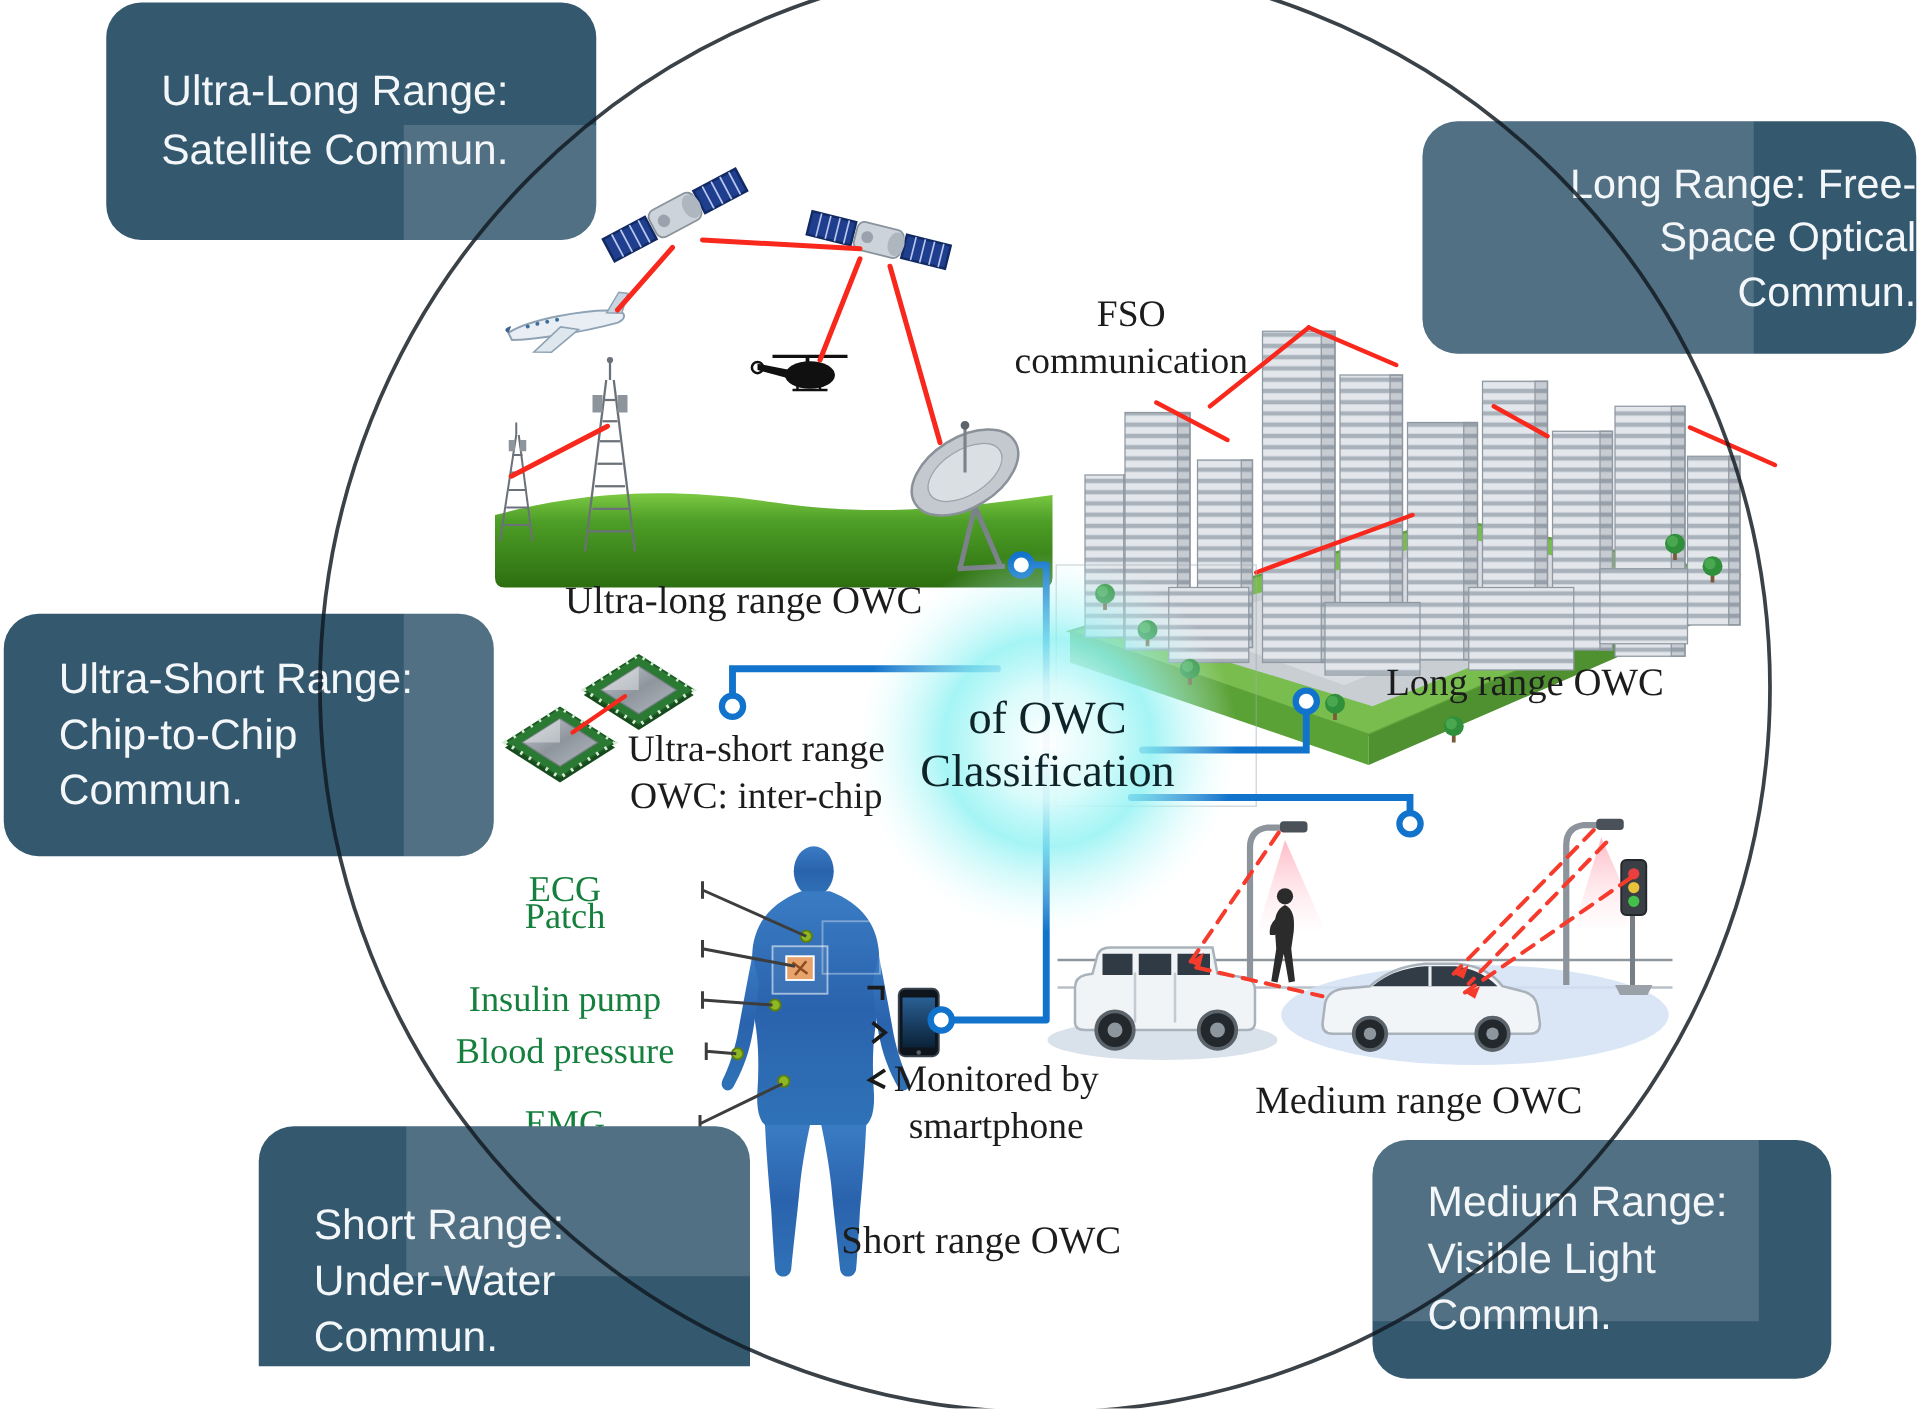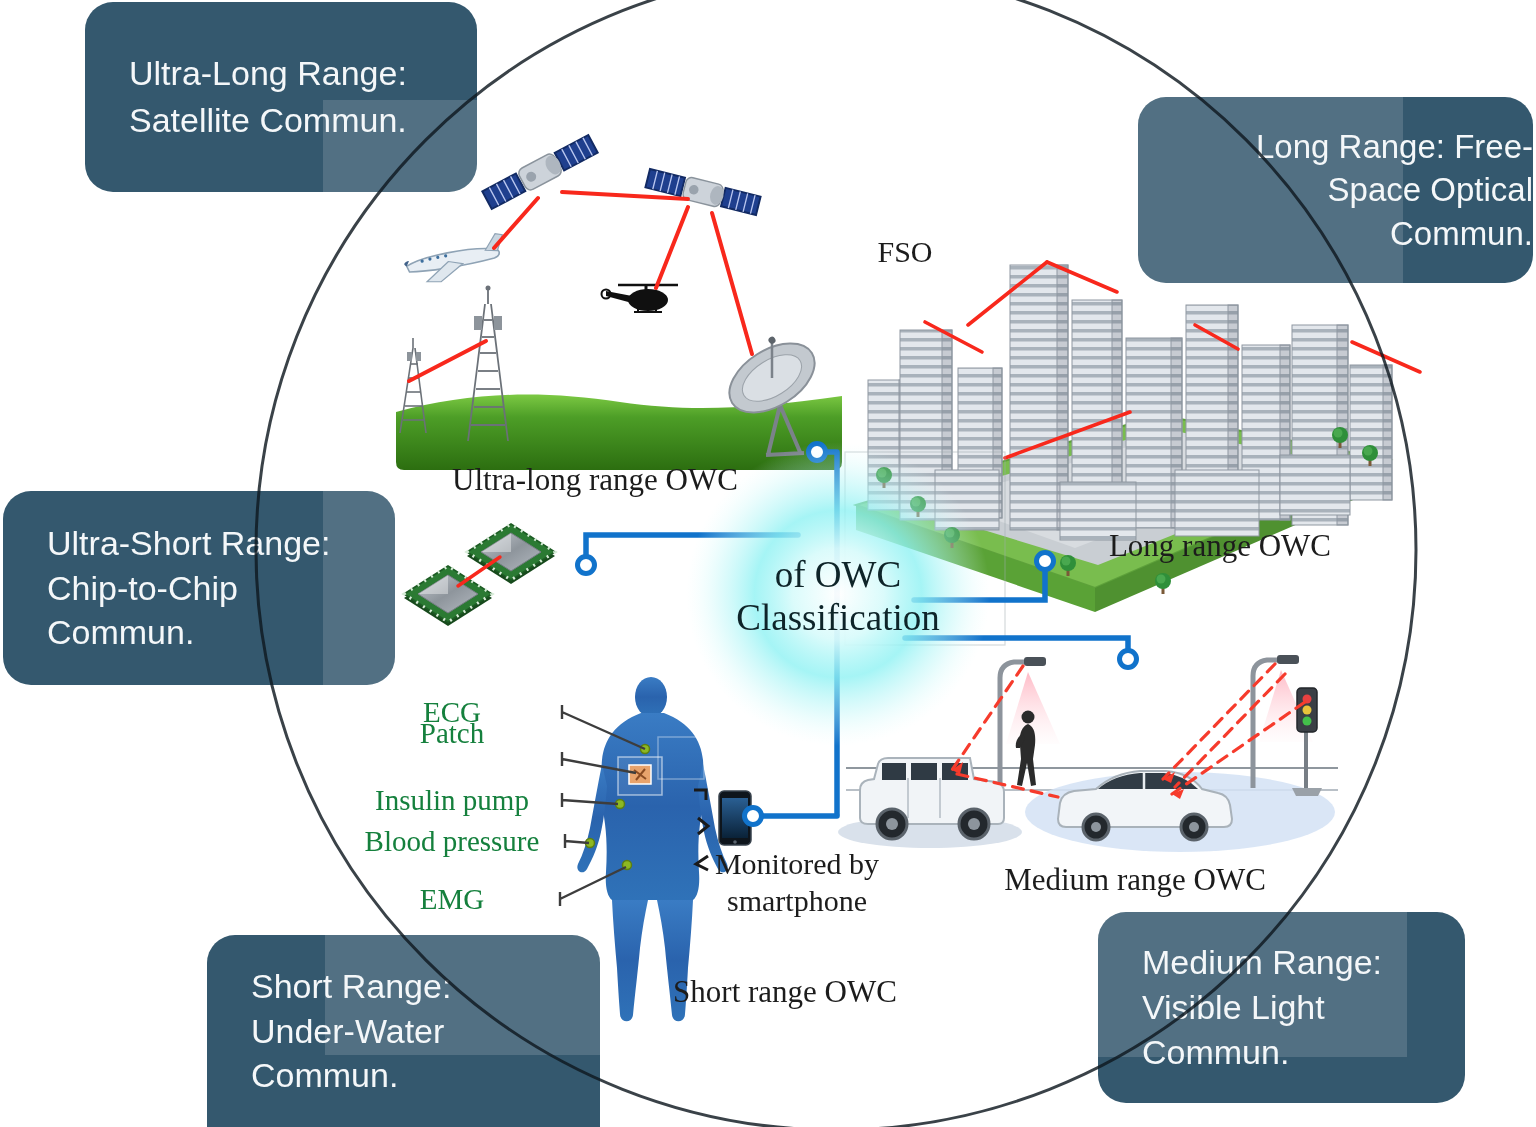--- a/index.html
+++ b/index.html
@@ -413,24 +413,29 @@
 
   <div class="center-title">
     <div>of OWC</div>
     <div>Classification</div>
   </div>
 
   <div class="slabel" style="left:395px;top:461px;width:400px;font-size:31px;">Ultra-long range OWC</div>
 
   <div class="slabel" style="left:800px;top:234px;width:210px;font-size:30px;">
     <div>FSO</div>
+    <div>communication</div>
   </div>
 
   <div class="slabel" style="left:1070px;top:527px;width:300px;font-size:31px;">Long range OWC</div>
 
+  <div class="slabel" style="left:455px;top:582px;width:300px;font-size:30px;">
+    <div>Ultra-short range</div>
+    <div>OWC: inter-chip</div>
+  </div>
 
   <div class="sensor" style="top:696px;">ECG</div>
   <div class="sensor" style="top:717px;">Patch</div>
   <div class="sensor" style="top:784px;">Insulin pump</div>
   <div class="sensor" style="top:825px;">Blood pressure</div>
   <div class="sensor" style="top:883px;">EMG</div>
 
   <div class="slabel" style="left:697px;top:846px;width:200px;font-size:30px;">
     <div>Monitored by</div>
     <div>smartphone</div>
@@ -459,21 +464,21 @@
 
   <div class="callout" style="left:3px;top:491px;width:392px;height:194px;">
     <div class="covl" style="left:320px;top:0;width:72px;height:194px;border-top-right-radius:28px;border-bottom-right-radius:28px;"></div>
     <div class="ctext" style="font-size:34px;line-height:1.32;">
       <div>Ultra-Short Range:</div>
       <div>Chip-to-Chip</div>
       <div>Commun.</div>
     </div>
   </div>
 
-  <div class="callout" style="left:207px;top:935px;width:393px;height:192px;border-bottom-left-radius:0;border-bottom-right-radius:0;">
+  <div class="callout" style="left:207px;top:901px;width:393px;height:192px;border-bottom-left-radius:0;border-bottom-right-radius:0;justify-content:flex-end;">
     <div class="covl" style="left:118px;top:0;width:275px;height:120px;border-top-right-radius:28px;"></div>
     <div class="ctext" style="font-size:34px;line-height:1.32;">
       <div>Short Range:</div>
       <div>Under-Water</div>
       <div>Commun.</div>
     </div>
   </div>
 
   <div class="callout" style="left:1098px;top:912px;width:367px;height:191px;">
     <div class="covl" style="left:0;top:0;width:309px;height:145px;border-top-left-radius:28px;"></div>

